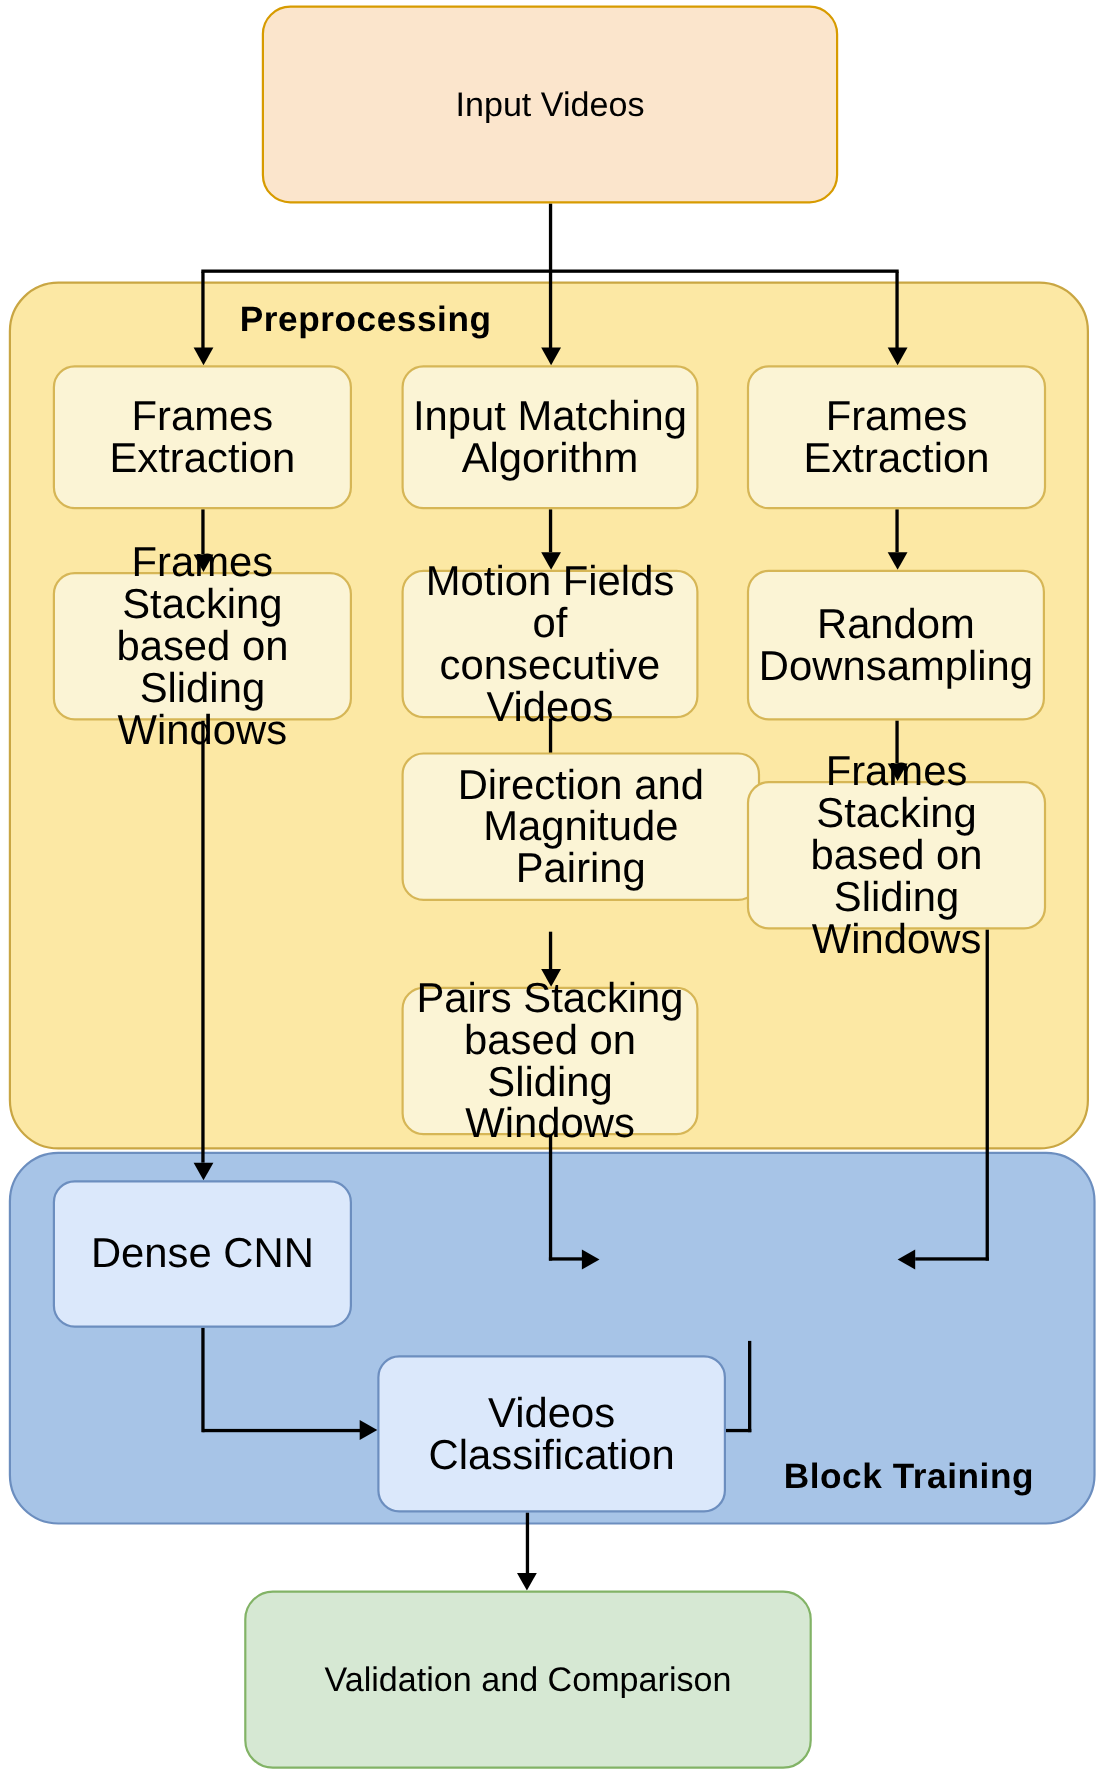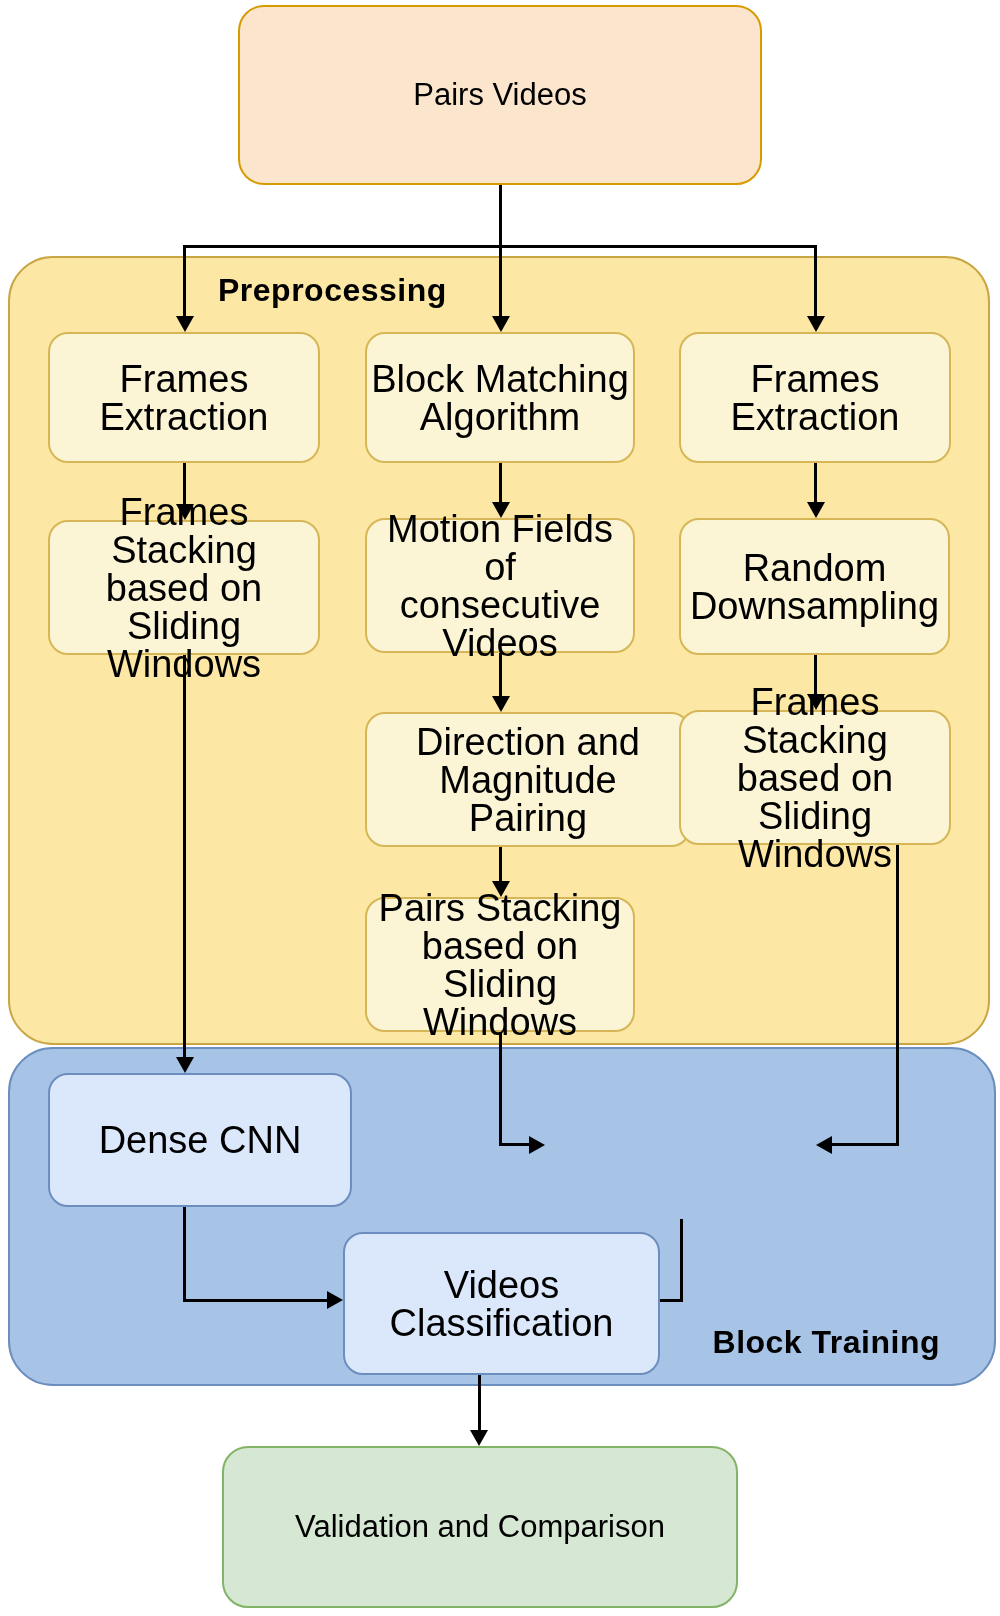--- a/index.html
+++ b/index.html
@@ -44,53 +44,53 @@
   .node-green  {
     left: 222px; top: 1446px; width: 516px; height: 162px;
     background: #D6E8D3; border: 2px solid #82B366; border-radius: 26px;
   }
   .n-l1 { left: 48px;  top: 332px; width: 272px; height: 131px; }
   .n-m1 { left: 365px; top: 332px; width: 270px; height: 131px; }
   .n-r1 { left: 679px; top: 332px; width: 272px; height: 131px; }
   .n-l2 { left: 48px;  top: 520px; width: 272px; height: 135px; }
   .n-m2 { left: 365px; top: 518px; width: 270px; height: 135px; }
   .n-r2 { left: 679px; top: 518px; width: 271px; height: 137px; }
-  .n-m3 { left: 365px; top: 712px; width: 326px; height: 135px; }
+  .n-m3 { left: 365px; top: 684px; width: 326px; height: 135px; }
   .n-r3 { left: 679px; top: 710px; width: 272px; height: 135px; }
   .n-m4 { left: 365px; top: 897px; width: 270px; height: 135px; }
-  .n-dense  { left: 48px;  top: 1073px; width: 304px; height: 134px; }
+  .n-dense  { left: 48px;  top: 1073px; width: 272px; height: 134px; }
   .n-sparse { left: 545px; top: 1073px; width: 272px; height: 146px; }
   .n-vc     { left: 343px; top: 1232px; width: 317px; height: 143px; }
   
   .seg { position: absolute; background: #000; z-index: 2; }
   .ah  { position: absolute; width: 0; height: 0; z-index: 2; }
   .ah-down  { border-left: 9px solid transparent; border-right: 9px solid transparent; border-top: 16px solid #000; }
   .ah-right { border-top: 9px solid transparent; border-bottom: 9px solid transparent; border-left: 16px solid #000; }
   .ah-left  { border-top: 9px solid transparent; border-bottom: 9px solid transparent; border-right: 16px solid #000; }
 </style>
 </head>
 <body>
 
 <div class="canvas">
 
   <div class="panel panel-preprocessing"></div>
   <div class="panel panel-model-training"></div>
   <div class="panel-title title-preprocessing">Preprocessing</div>
   <div class="panel-title title-model-training">Block Training</div>
 
   <div class="node node-input">
-    <span class="node-label label-lg">Pairs Videos</span>
+    <span class="node-label label-lg">Input Videos</span>
   </div>
 
   <div class="node node-yellow n-l1">
     <span class="node-label">Frames
 Extraction</span>
   </div>
   <div class="node node-yellow n-m1">
-    <span class="node-label">Block Matching
+    <span class="node-label">Input Matching
 Algorithm</span>
   </div>
   <div class="node node-yellow n-r1">
     <span class="node-label">Frames
 Extraction</span>
   </div>
   <div class="node node-yellow n-l2">
     <span class="node-label">Frames Stacking
 based on Sliding
 Windows</span>

